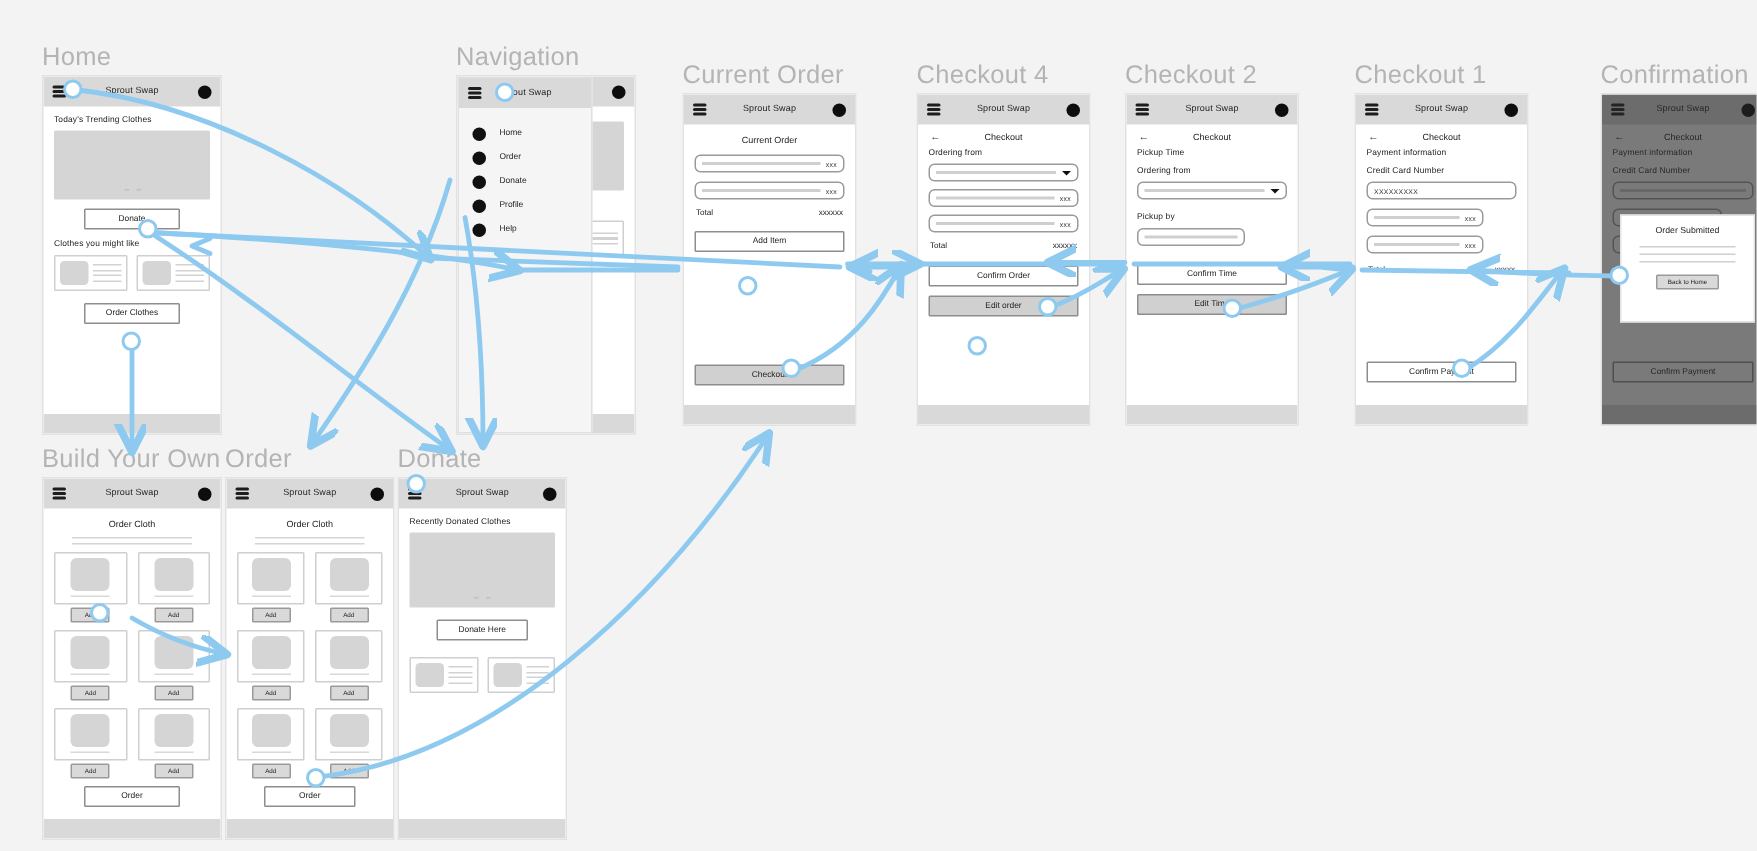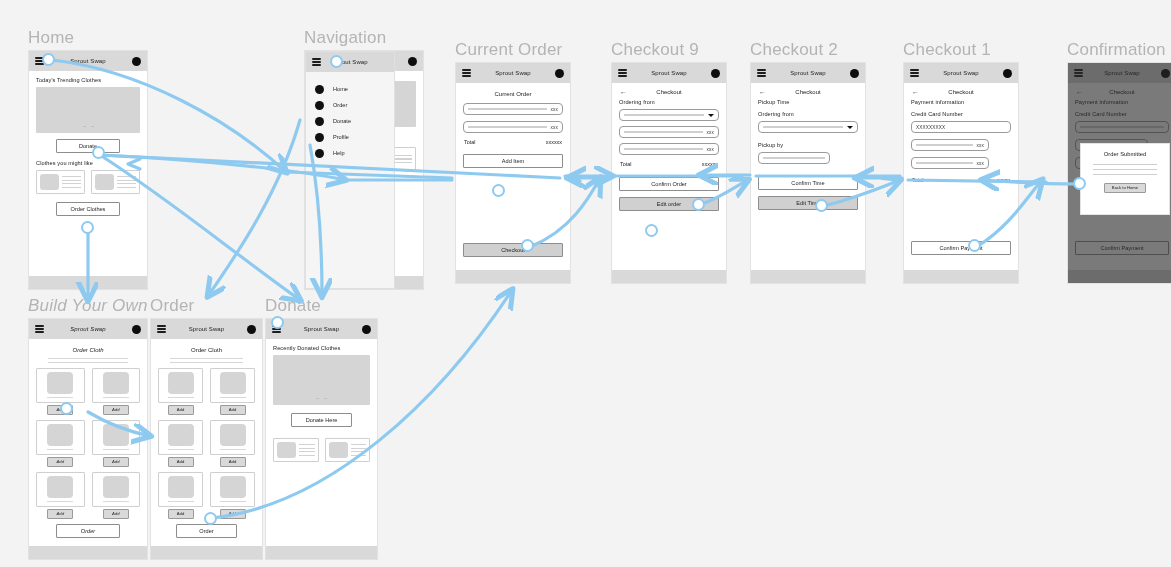--- a/index.html
+++ b/index.html
@@ -333,21 +333,21 @@
           <span>xxxxxx</span>
         </div>
         <div class="btn wide" style="margin-top:9px;">Add Item</div>
         <div class="btn wide filled" style="position:absolute;left:7px;right:7px;bottom:26px;width:auto;">Checkout</div>
       </div>
       <div class="bottombar"></div>
     </div>
   </div>
 
   <div class="screen" style="left:611px;top:40px;width:116px;height:250px;">
-    <div class="screen-title">Checkout 9</div>
+    <div class="screen-title">Checkout 4</div>
     <div class="phone" style="width:116px;height:222px;">
       <div class="appbar">
         <span class="hamburger">
             <i></i>
             <i></i>
             <i></i>
           </span>
         <span class="appbar-title">Sprout Swap</span>
         <span class="avatar"></span>
       </div>
@@ -494,21 +494,21 @@
       <div class="modal" style="left:12px;top:80px;width:90px;height:72px;">
         <div class="mtitle">Order Submitted</div>
         <div class="mline"></div>
         <div class="mline"></div>
         <div class="mline"></div>
         <div class="btn sm mbtn">Back to Home</div>
       </div>
     </div>
   </div>
 
-  <div class="screen" style="left:28px;top:296px;width:124px;height:264px;font-style:italic;">
+  <div class="screen" style="left:28px;top:296px;width:124px;height:264px;">
     <div class="screen-title">Build Your Own</div>
     <div class="phone" style="width:120px;height:242px;">
       <div class="appbar">
         <span class="hamburger">
             <i></i>
             <i></i>
             <i></i>
           </span>
         <span class="appbar-title">Sprout Swap</span>
         <span class="avatar"></span>

